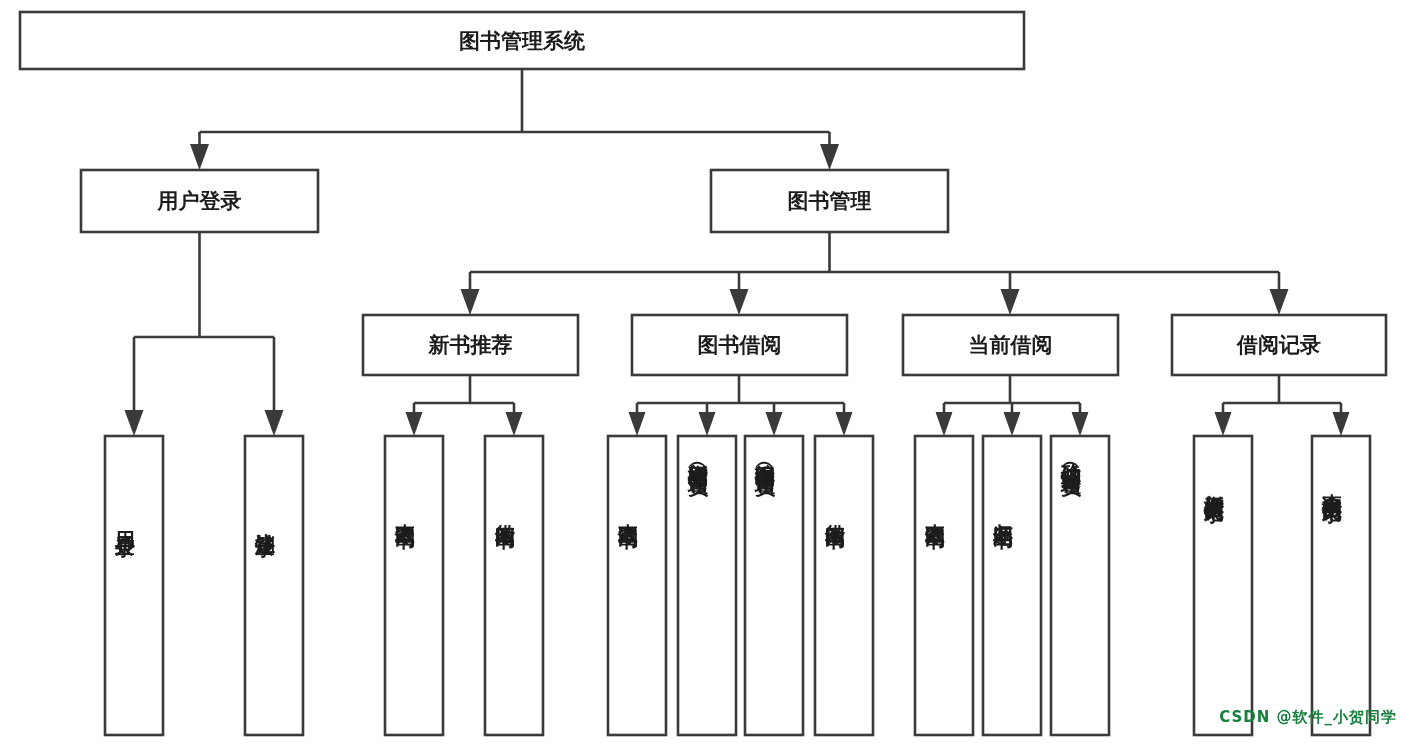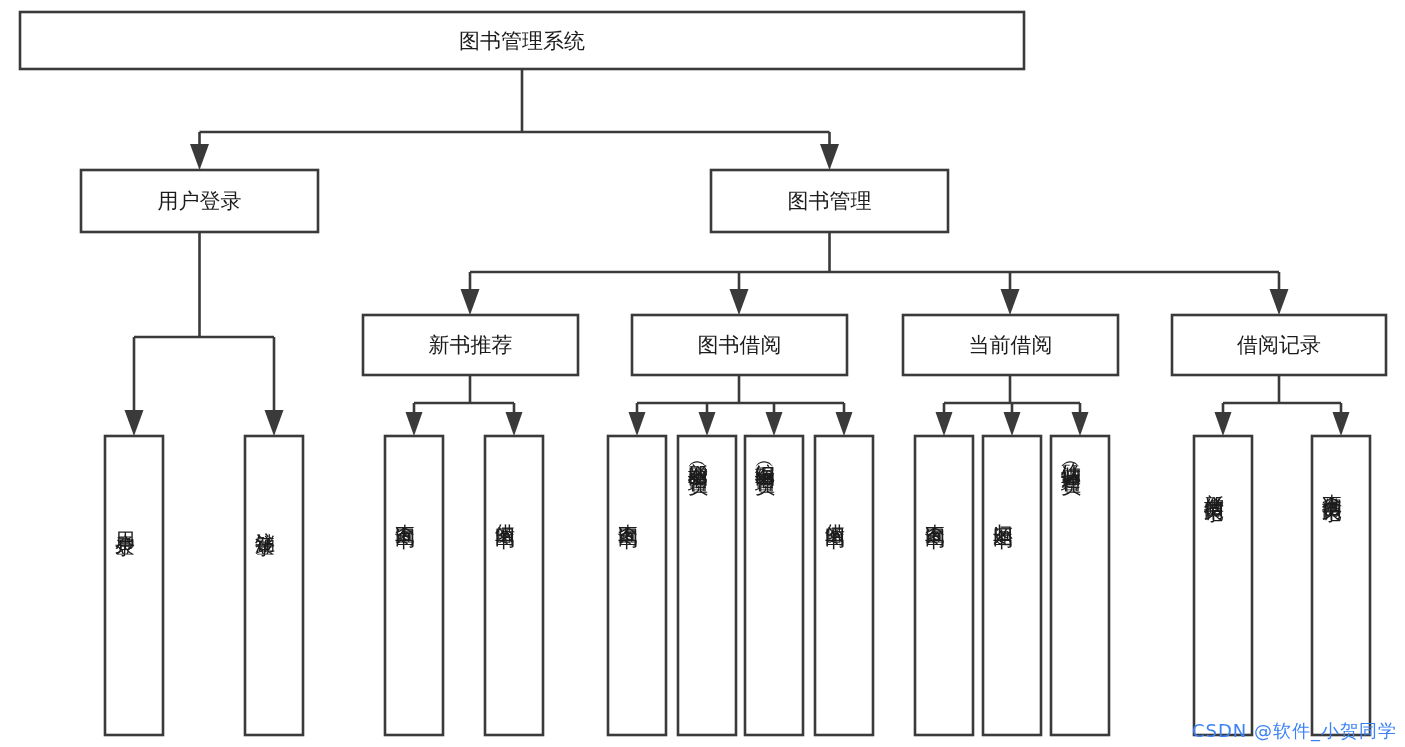--- a/index.html
+++ b/index.html
@@ -11,20 +11,21 @@
     width: 1405px;
     height: 747px;
     font-family: "DejaVu Sans", "Liberation Sans", sans-serif;
     overflow: hidden;
     position: relative;
   }
   #diagram-root {
     position: relative;
     width: 1405px;
     height: 747px;
+    font-weight: bold;
   }
   svg#tree-svg {
     position: absolute;
     left: 0;
     top: 0;
     width: 1405px;
     height: 747px;
   }
   .node-box {
     fill: #ffffff;
@@ -61,24 +62,24 @@
     line-height: 1.18;
     letter-spacing: 2px;
     color: #1c1c1c;
     text-align: start;
     white-space: nowrap;
     pointer-events: none;
   }
   .watermark {
     position: absolute;
     right: 8px;
-    bottom: 4px;
-    font-family: "DejaVu Sans", "Liberation Sans", sans-serif;
-    font-size: 18px;
-    color: #3b82f6;
+    bottom: 20px;
+    font-family: "DejaVu Sans", "Liberation Sans", sans-serif;
+    font-size: 15px;
+    color: #15803d;
     letter-spacing: 1px;
     white-space: nowrap;
   }
 </style>
 </head>
 <body>
 
 <div id="diagram-root">
 
   <svg id="tree-svg" viewBox="0 0 1405 747">

